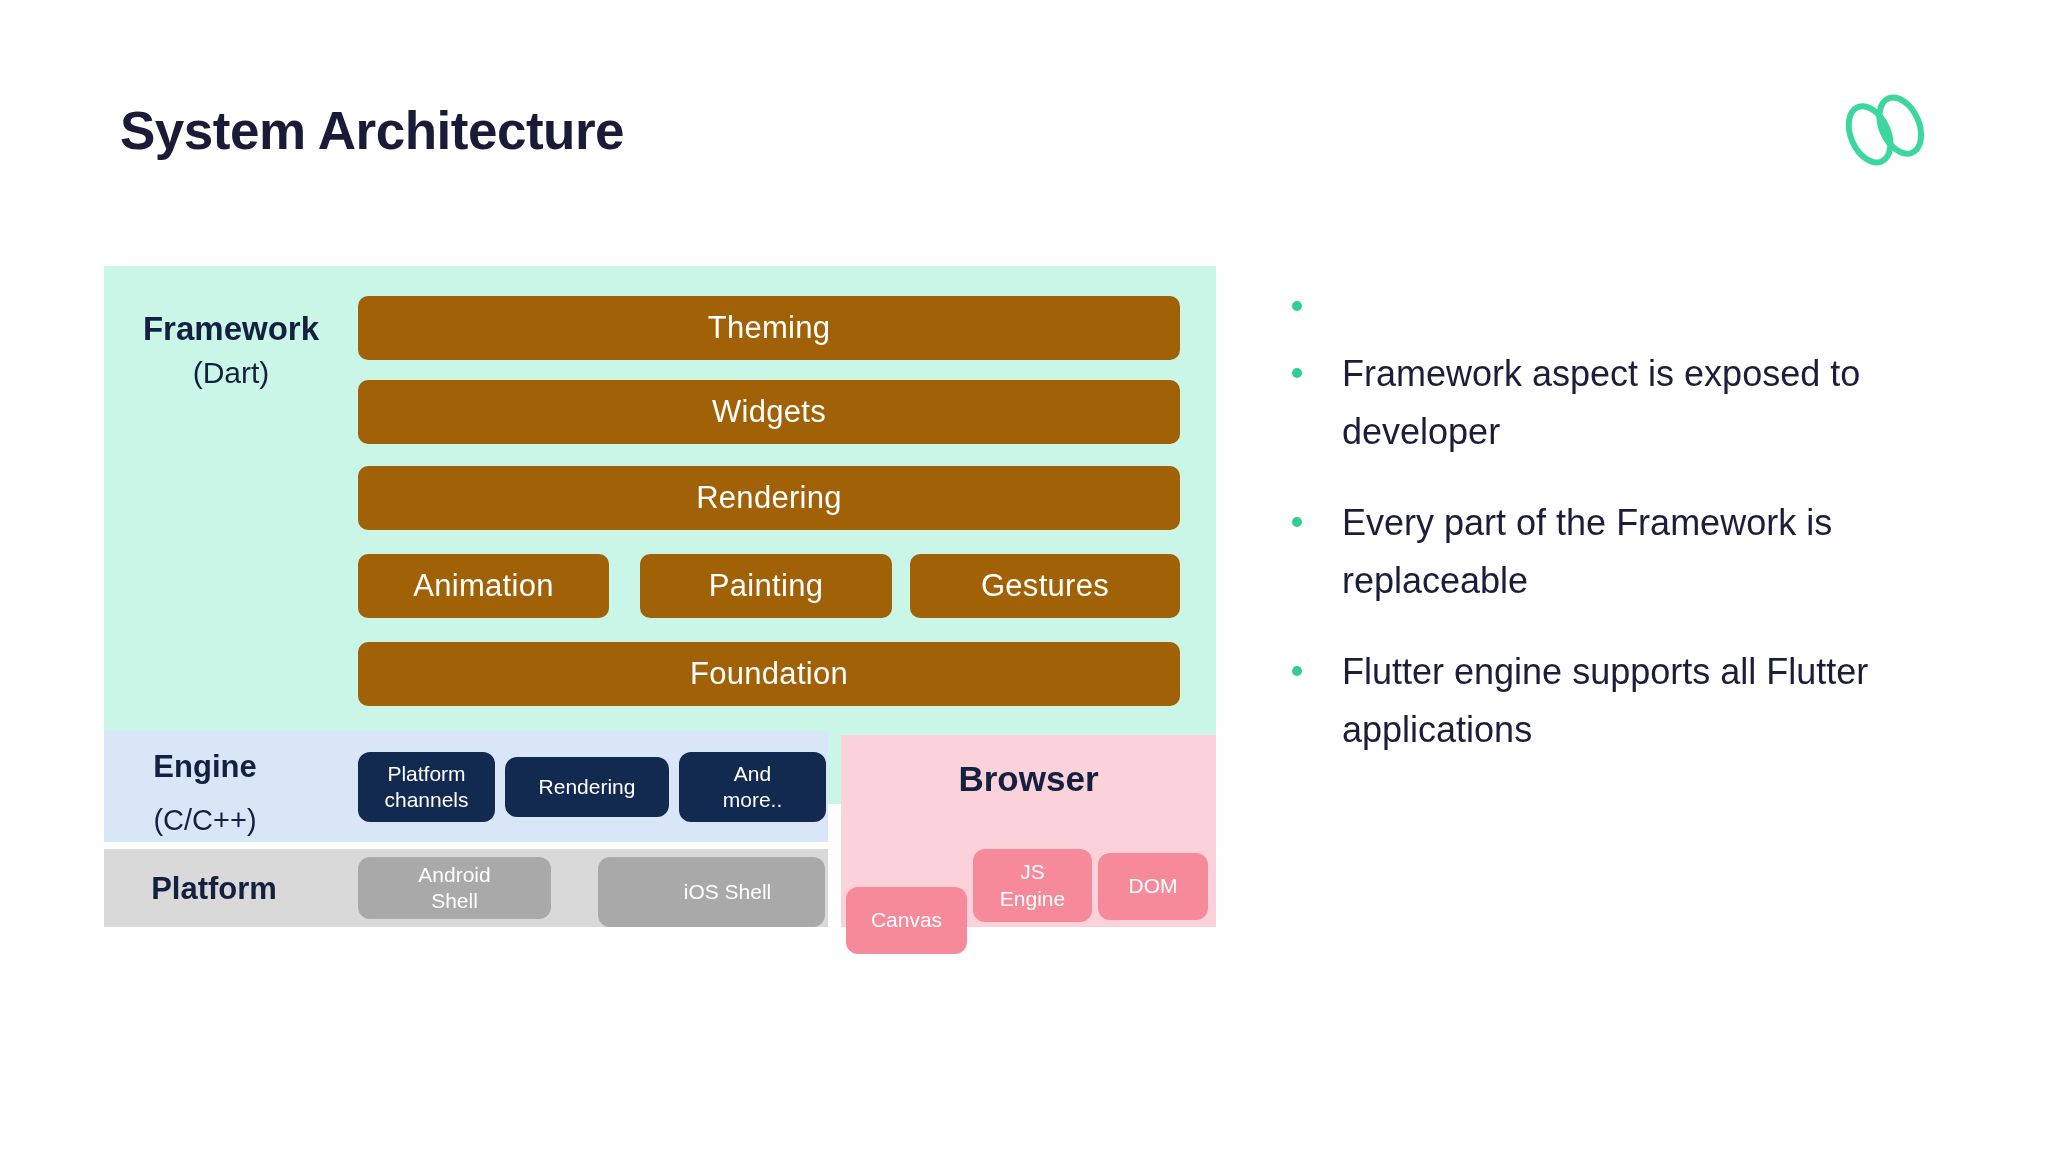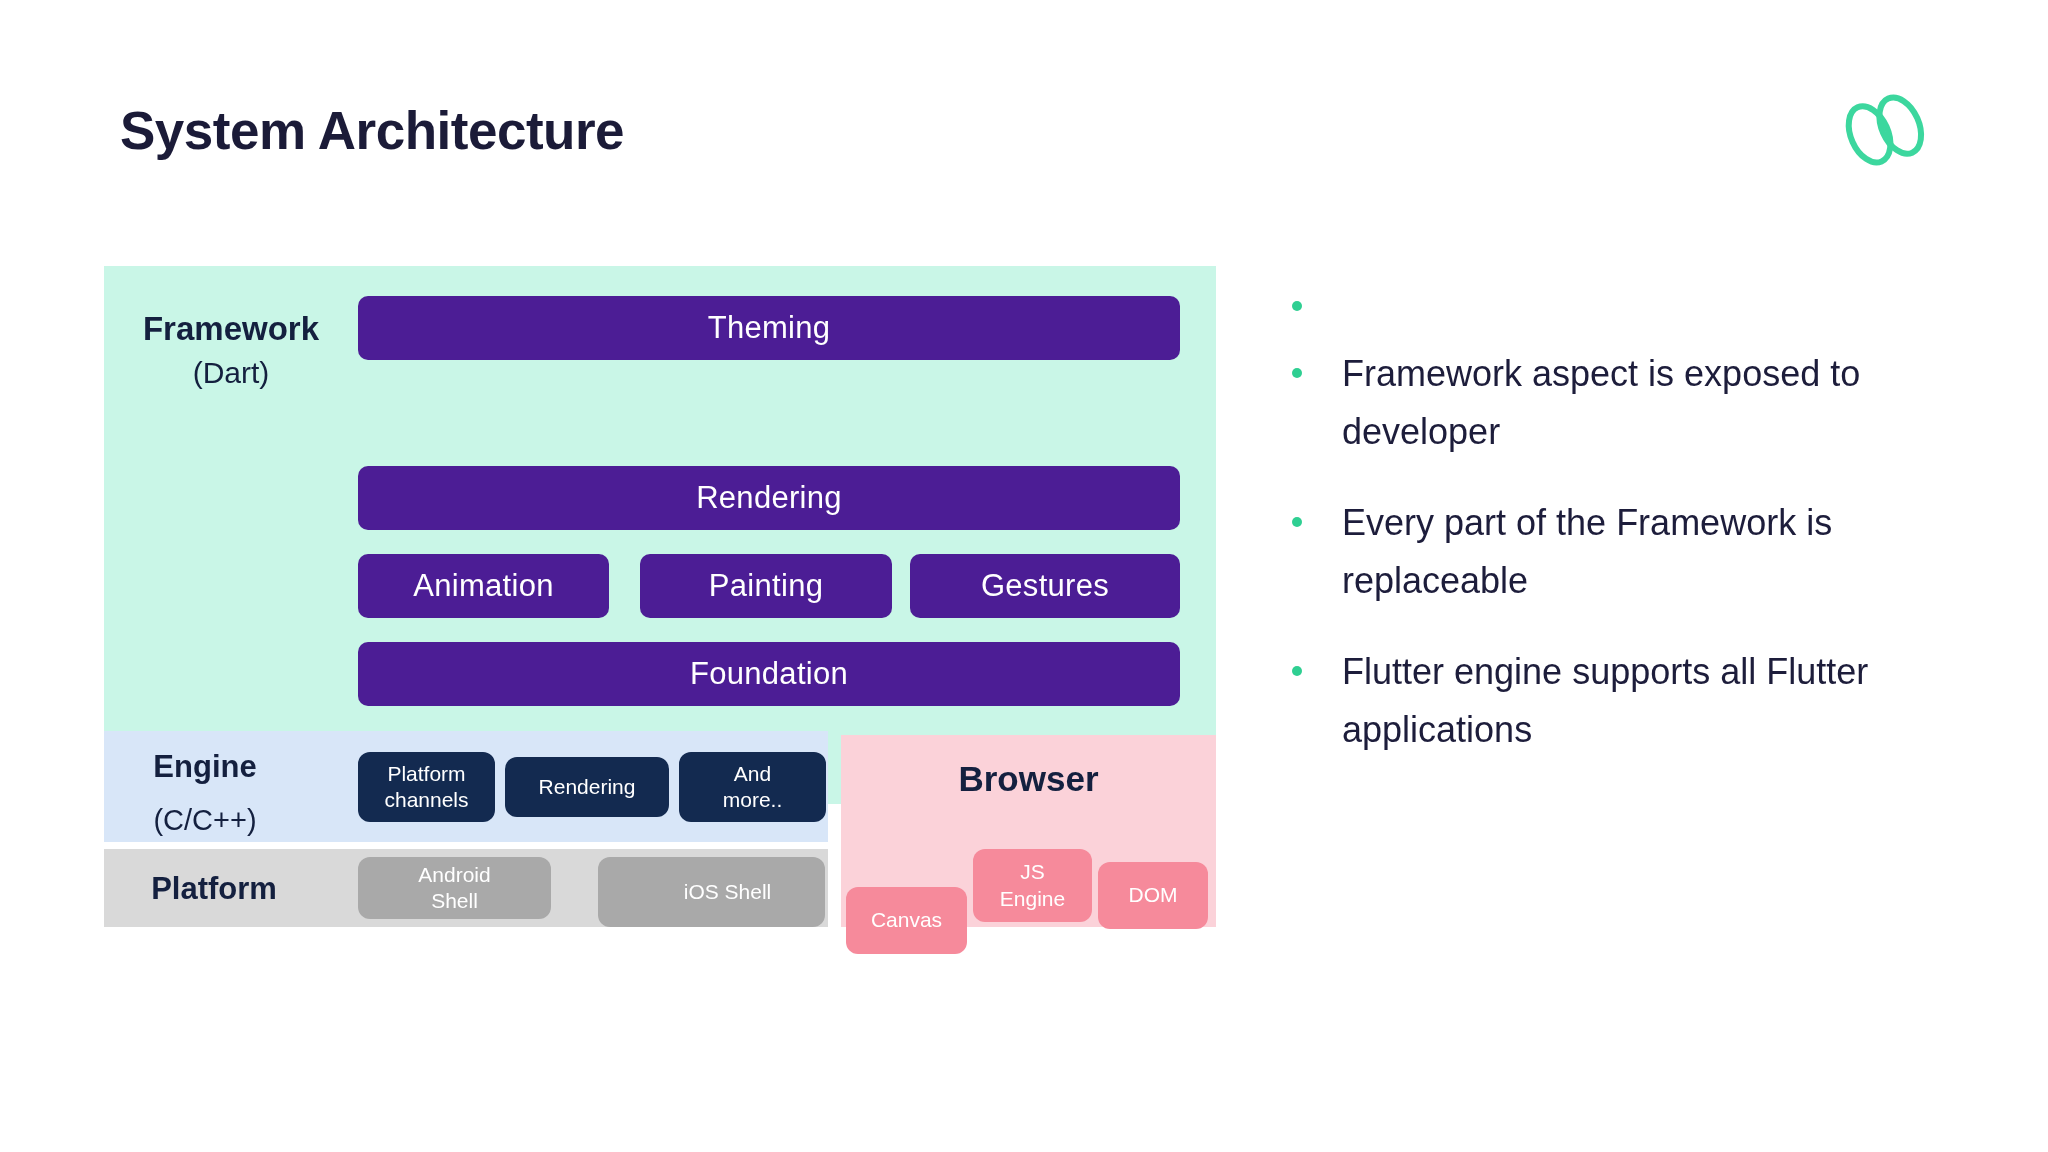--- a/index.html
+++ b/index.html
@@ -29,21 +29,21 @@
   .fw-label .sub{font-size:30px;margin-top:8px;}
   .en-label{left:26px;width:150px;top:18px;}
   .en-label .main{font-size:31px;}
   .en-label .sub{font-size:29px;margin-top:19px;}
   .pf-label{left:0;width:220px;top:22px;}
   .pf-label .main{font-size:31px;}
   .br-label{left:0;width:100%;top:24px;}
   .br-label .main{font-size:35px;}
 
   .gbar{
-    position:absolute;background:#4c1d95;border-radius:10px;
+    position:absolute;background:#a16207;border-radius:10px;
     display:flex;align-items:center;justify-content:center;
     color:#ffffff;font-size:31px;font-weight:400;letter-spacing:0.3px;
   }
   .bar-full{left:254px;width:822px;height:64px;}
   .bar-theming{top:30px;}
   .bar-widgets{top:114px;}
   .bar-rendering{top:200px;}
   .bar-foundation{top:376px;left:254px;width:822px;height:64px;}
   .bar-animation{top:288px;left:254px;width:251px;height:64px;}
   .bar-painting{top:288px;left:536px;width:252px;height:64px;}
@@ -61,21 +61,21 @@
 
   .en-box1{left:254px;top:21px;width:137px;height:70px;}
   .en-box2{left:401px;top:26px;width:164px;height:60px;}
   .en-box3{left:575px;top:21px;width:147px;height:70px;}
 
   .pf-box1{left:254px;top:8px;width:193px;height:62px;}
   .pf-box2{left:494px;top:8px;width:195px;height:70px;padding-left:32px;}
 
   .br-box1{left:5px;top:118px;width:121px;height:67px;margin-top:34px;}
   .br-box2{left:132px;top:114px;width:119px;height:73px;}
-  .br-box3{left:257px;top:118px;width:110px;height:67px;margin-top:9px;}
+  .br-box3{left:257px;top:118px;width:110px;height:67px;}
 
   
   .bullets{
     position:absolute;left:1292px;top:278px;width:716px;
     margin:0;padding:0;list-style:none;
   }
   .bullets li{
     display:flex;margin:0 0 34px 0;
     font-size:36px;line-height:1.6;color:#1d1d3b;
   }
@@ -93,20 +93,21 @@
   <ellipse cx="33" cy="46" rx="17" ry="27" transform="rotate(-24 33 46)" stroke="#3cd79e" stroke-width="5.5"></ellipse>
   <ellipse cx="61" cy="38" rx="17" ry="27" transform="rotate(-24 61 38)" stroke="#3cd79e" stroke-width="5.5"></ellipse>
 </svg>
 
 <div class="sec framework">
   <div class="sec-label fw-label">
     <div class="main">Framework</div>
     <div class="sub">(Dart)</div>
   </div>
   <div class="gbar bar-full bar-theming">Theming</div>
+  <div class="gbar bar-full bar-widgets">Widgets</div>
   <div class="gbar bar-full bar-rendering">Rendering</div>
   <div class="gbar bar-animation">Animation</div>
   <div class="gbar bar-painting">Painting</div>
   <div class="gbar bar-foundation">Foundation</div>
   <div class="gbar bar-gestures">Gestures</div>
 </div>
 
 <div class="sec engine">
   <div class="sec-label en-label">
     <div class="main">Engine</div>

